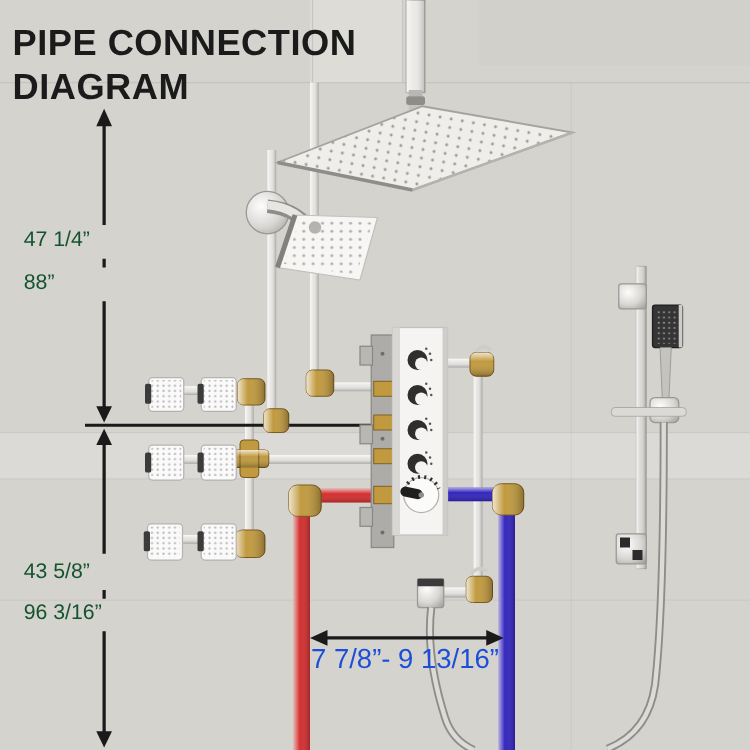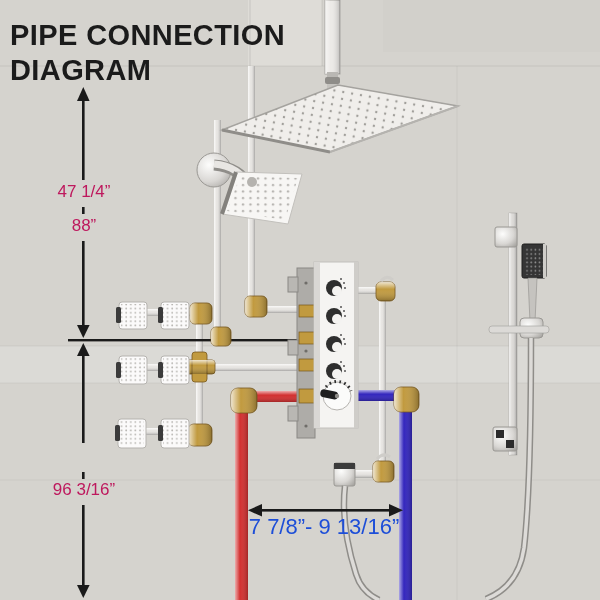--- a/index.html
+++ b/index.html
@@ -19,21 +19,21 @@
   .title.l2{top:56px;}
   .logo{
     top:10px;right:12px;display:flex;align-items:flex-start;
     font-weight:700;font-size:19px;letter-spacing:1.2px;color:#111;
   }
   .logo-e{display:inline-flex;flex-direction:column;justify-content:space-between;
     width:12px;height:14px;margin-top:3px;margin-right:1px;}
   .logo-e i{display:block;height:3px;background:#111;}
   .logo-e i.mid{width:9px;}
   .logo .mark{font-size:10px;font-weight:400;margin-top:-1px;margin-left:1px;}
-  .dim{font-size:17px;color:#be185d;text-align:center;width:130px;left:19px;}
+  .dim{font-size:17px;color:#14532d;text-align:left;width:130px;left:19px;}
   .dimh{font-size:22px;color:#1d4ed8;text-align:center;width:200px;left:224px;top:514px;}
 </style>
 </head>
 <body>
 
 <div id="stage">
 
   <svg width="600" height="600" viewBox="0 0 600 600">
     <defs>
       <linearGradient id="vSheen" x1="0" y1="0" x2="1" y2="0">
@@ -364,16 +364,17 @@
       </g>
     </g>
   </svg>
 
   <div class="txt title l1">PIPE CONNECTION</div>
   <div class="txt title l2">DIAGRAM</div>
 
 
   <div class="txt dim" style="top:182px;">47 1/4”</div>
   <div class="txt dim" style="top:216px;">88”</div>
+  <div class="txt dim" style="top:447px;">43 5/8”</div>
   <div class="txt dim" style="top:480px;">96 3/16”</div>
   <div class="txt dimh">7 7/8”- 9 13/16”</div>
 
 </div>
 
 </body></html>

